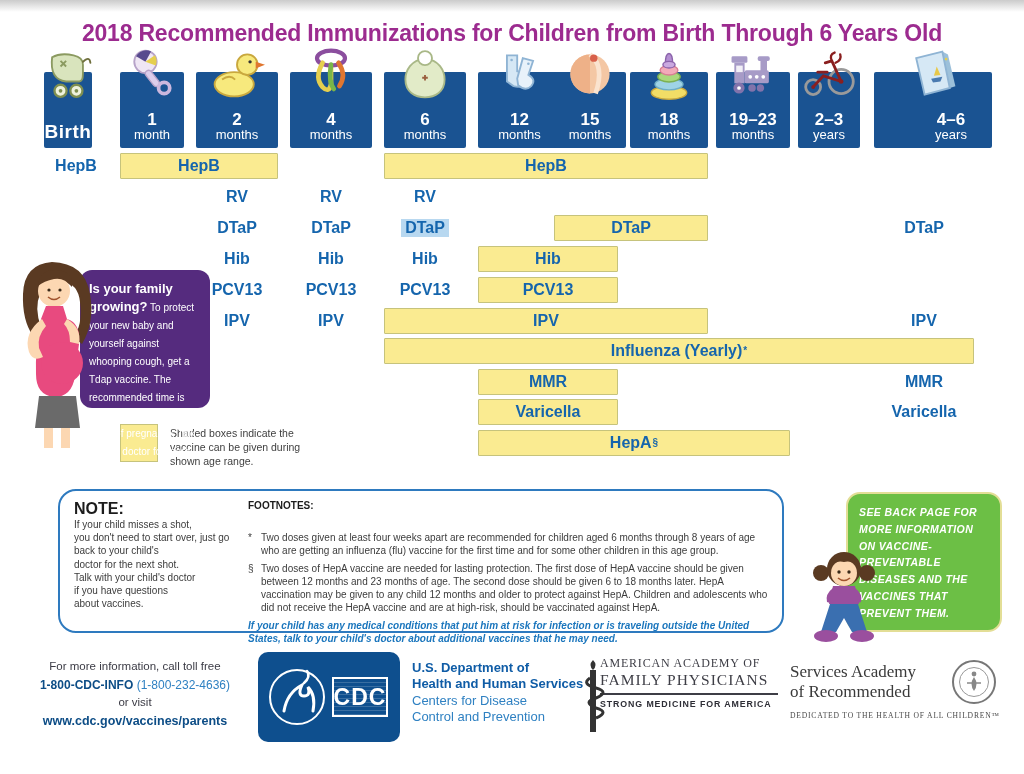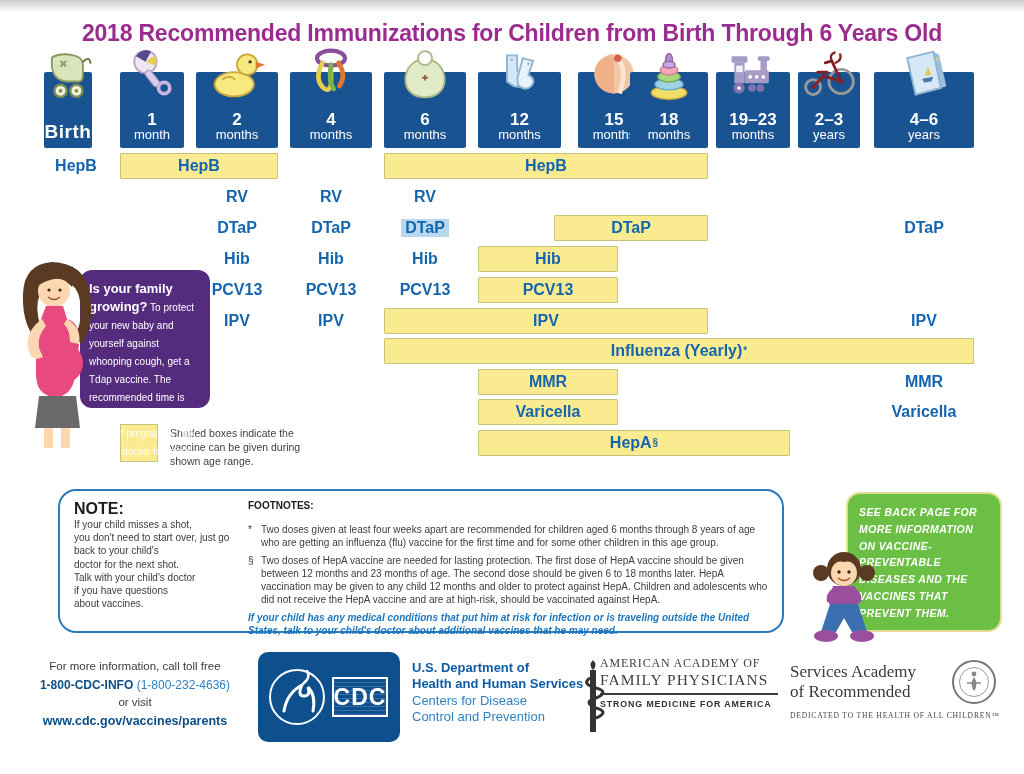--- a/index.html
+++ b/index.html
@@ -40,21 +40,21 @@
   .fam-title{font-weight:bold;font-size:13px;line-height:1.15;}
   .fam-body{font-size:10px;line-height:1.3;}
 
   
   .note-box{position:absolute;left:58px;top:489px;width:726px;height:144px;border:2px solid #2e7abf;
         border-radius:18px;box-sizing:border-box;background:#fff;}
   .note-col{position:absolute;left:14px;top:9px;width:168px;}
   .note-head{font-size:16px;font-weight:bold;color:#1c1c1c;}
   .note-body{font-size:10px;color:#3c3c3c;line-height:1.32;white-space:pre-line;}
   .foot-col{position:absolute;left:188px;top:9px;width:524px;}
-  .foot-head{font-size:10px;font-weight:bold;color:#1c1c1c;margin-bottom:12px;}
+  .foot-head{font-size:10px;font-weight:bold;color:#1c1c1c;margin-bottom:20px;}
   .foot-item{display:flex;font-size:10px;color:#3c3c3c;line-height:1.3;margin-bottom:5px;}
   .foot-item .marker{width:13px;flex:none;}
   .foot-advisory{font-size:10px;color:#1b76bd;font-weight:bold;font-style:italic;line-height:1.3;margin-top:1px;}
 
   
   .back-box{position:absolute;left:846px;top:492px;width:156px;height:140px;background:#6cbf45;
         border:2px solid #e3de96;border-radius:14px;box-sizing:border-box;padding:10px 11px;
         color:#fff;font-weight:bold;font-style:italic;font-size:10.5px;letter-spacing:.4px;
         line-height:1.6;text-transform:uppercase;z-index:2;}
   .girl{position:absolute;left:808px;top:545px;width:72px;height:100px;z-index:3;}
@@ -179,21 +179,21 @@
             <path d="M33 13 l11 3 -5 15 q9 5 3 12 q-6 6 -14 -1 l-1 -7 z" fill="#e8f2fa" stroke="#8fb4d4" stroke-width="2"></path>
             <circle cx="21" cy="15" r="1.4" fill="#8fb4d4"></circle>
             <circle cx="39" cy="19" r="1.4" fill="#8fb4d4"></circle>
           </svg>
         </div>
         <div class="age-label">
           <span class="num">12</span>
           <span class="word">months</span>
         </div>
       </div>
-      <div class="age-col" style="left: 578px; width: 72px;">
+      <div class="age-col" style="left: 554px; width: 72px;">
         <div class="age-icon">
           <svg viewBox="0 0 60 60">
             <circle cx="30" cy="30" r="21" fill="#f4c7a4"></circle>
             <path d="M30 9 A21 21 0 0 0 30 51 Z" fill="#eeb188"></path>
             <path d="M30 9 q16 12 6 42" fill="none" stroke="#fae3cf" stroke-width="5"></path>
             <circle cx="34" cy="13" r="4" fill="#d8604a"></circle>
           </svg>
         </div>
         <div class="age-label">
           <span class="num">15</span>
@@ -249,21 +249,21 @@
             <path d="M43 38 L33 16 M33 16 L26 18 M13 44 L24 32 L43 38" stroke="#8a1f1f" stroke-width="3" stroke-linecap="round"></path>
             <path d="M33 16 q-3 -7 3 -9 m1 11 q7 -3 5 -9" stroke="#8a1f1f" stroke-width="2.5" stroke-linecap="round"></path>
             <path d="M18 28 h10" stroke="#8a1f1f" stroke-width="3" stroke-linecap="round"></path>
           </svg>
         </div>
         <div class="age-label">
           <span class="num">2–3</span>
           <span class="word">years</span>
         </div>
       </div>
-      <div class="age-col" style="left: 874px; width: 100px;">
+      <div class="age-col" style="left: 874px; width: 100px; padding-left: 18px;">
         <div class="age-icon">
           <svg viewBox="0 0 60 60">
             <path d="M40 6 L46 9 L54 43 L48 45 Z" fill="#9cc0da"></path>
             <path d="M12 13 L40 6 L48 45 L21 52 Z" fill="#d6e8f5" stroke="#8fb4d4" stroke-width="2"></path>
             <polygon points="31,32 38,31 34,22" fill="#e8c84a"></polygon>
             <path d="M28 35 l12 -2 -2 5 -8 1 z" fill="#4a7ab0"></path>
             <circle cx="44" cy="14" r="1.5" fill="#e5cf4e"></circle>
           </svg>
         </div>
         <div class="age-label">

